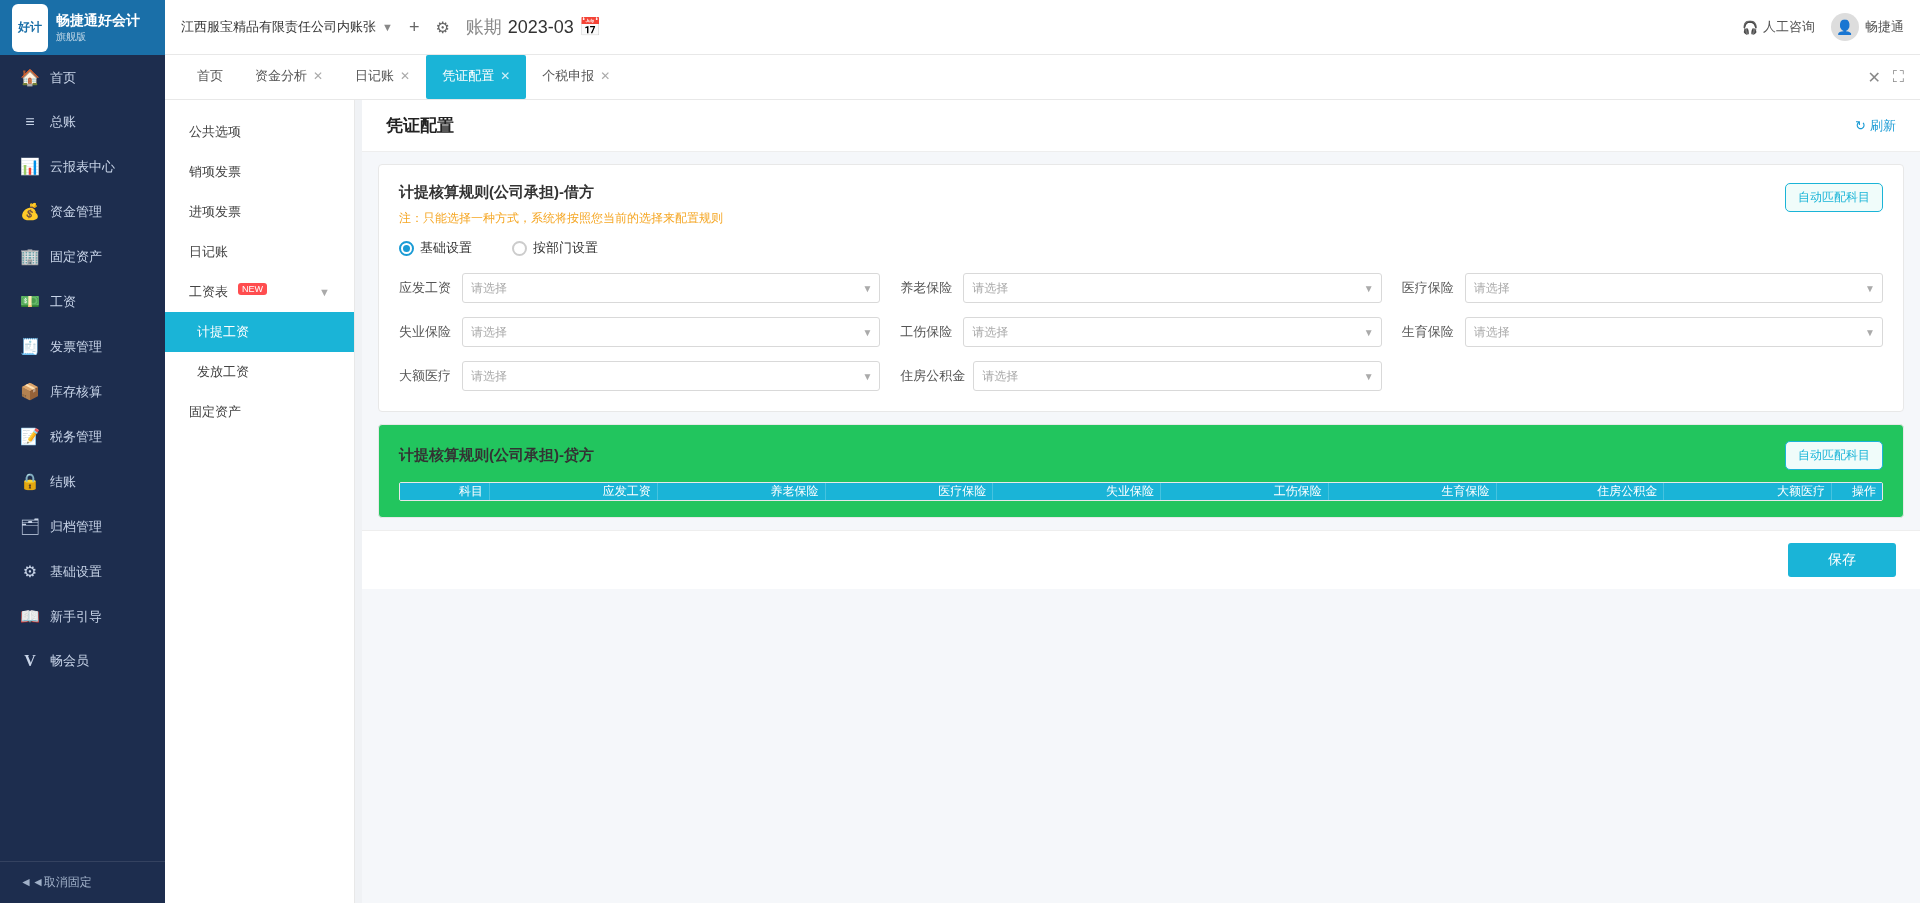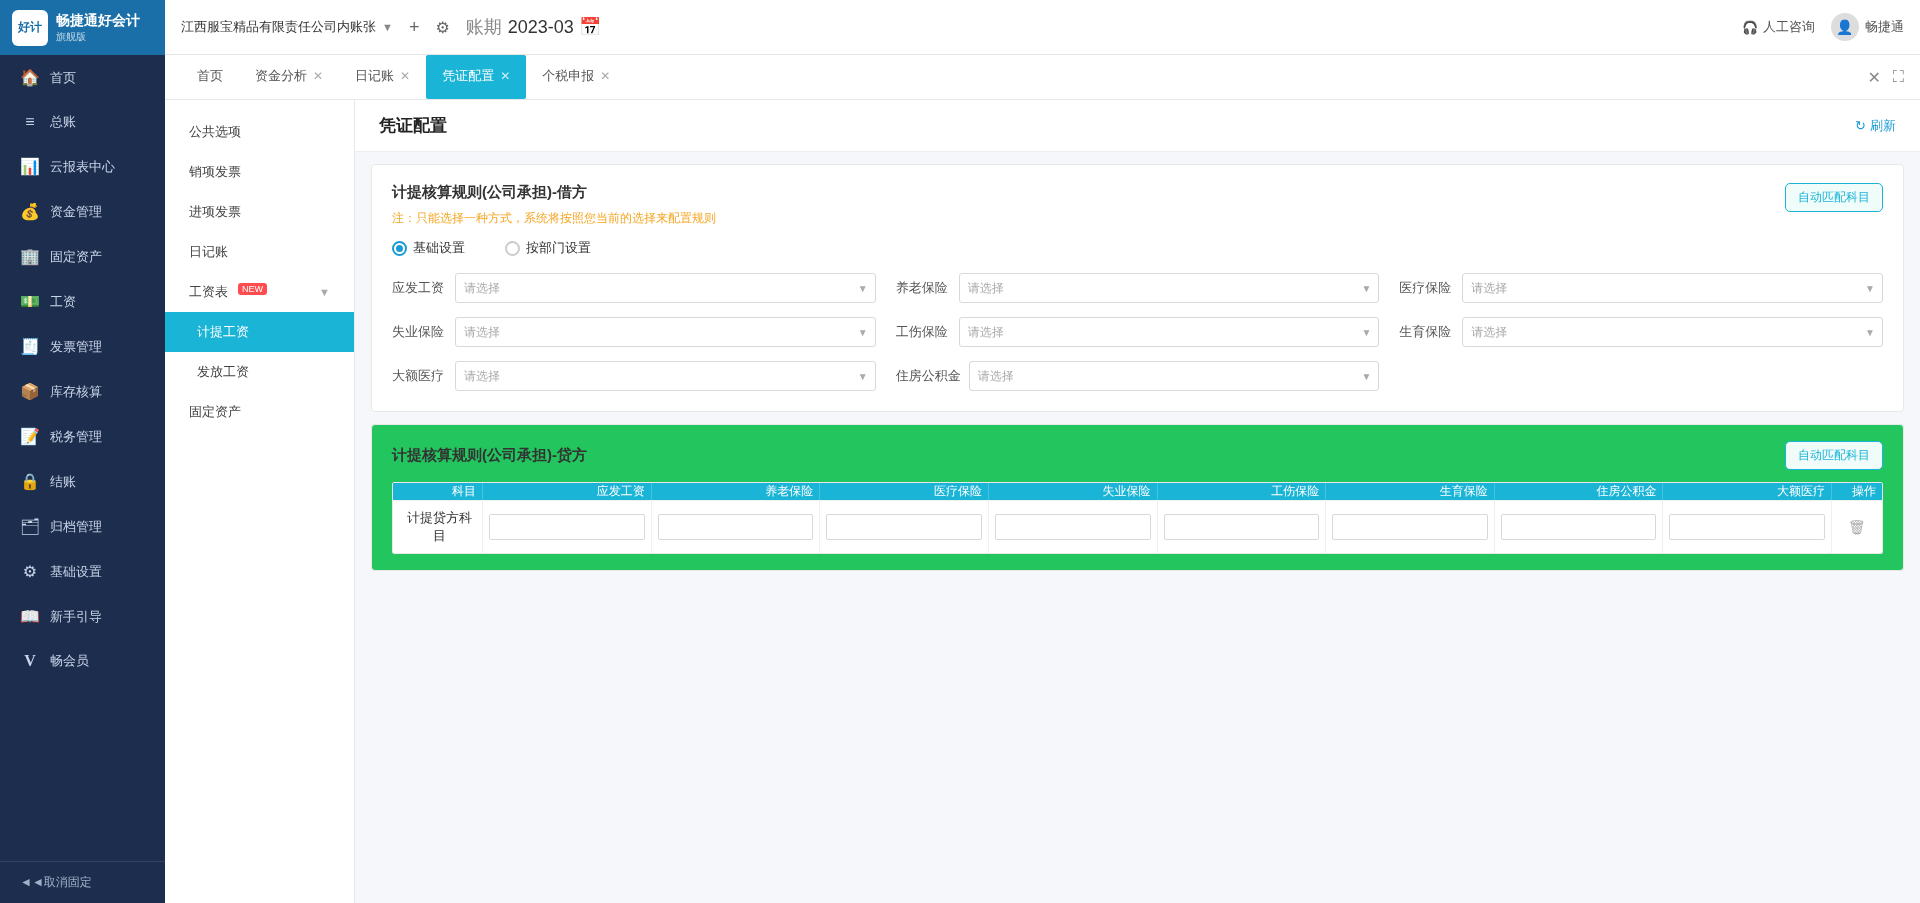--- a/index.html
+++ b/index.html
@@ -18,21 +18,21 @@
     .sidebar-logo {
       background: #1a6fa8;
       padding: 10px 12px;
       display: flex;
       align-items: center;
       gap: 8px;
       height: 55px;
     }
     .sidebar-logo-icon {
       width: 36px;
-      height: 36px;
+      height: 48px;
       background: white;
       border-radius: 6px;
       display: flex;
       align-items: center;
       justify-content: center;
       color: #1a6fa8;
       font-weight: bold;
       font-size: 12px;
     }
     .sidebar-logo-text {
@@ -137,20 +137,21 @@
     }
     .tab-close { color: rgba(255,255,255,0.8); font-size: 12px; cursor: pointer; }
     .tab-close-gray { color: #aaa; font-size: 12px; cursor: pointer; }
     .tabbar-actions { margin-left: auto; display: flex; gap: 12px; color: #888; font-size: 16px; }
 
     
     .content {
       flex: 1;
       display: flex;
       overflow: hidden;
+      gap: 7px;
     }
 
     
     .subnav {
       width: 190px;
       background: white;
       border-right: 1px solid #e8e8e8;
       padding: 12px 0;
       flex-shrink: 0;
       overflow-y: auto;
@@ -692,48 +693,21 @@
             <div class="th-cell">应发工资</div>
             <div class="th-cell">养老保险</div>
             <div class="th-cell">医疗保险</div>
             <div class="th-cell">失业保险</div>
             <div class="th-cell">工伤保险</div>
             <div class="th-cell">生育保险</div>
             <div class="th-cell">住房公积金</div>
             <div class="th-cell">大额医疗</div>
             <div class="th-cell">操作</div>
           </div>
-          <div class="table-row">
-            <div class="td-cell td-label">计提贷方科目</div>
-            <div class="td-cell">
-              <input type="text" class="td-input" value="" style="">
-            </div>
-            <div class="td-cell">
-              <input type="text" class="td-input" value="" style="">
-            </div>
-            <div class="td-cell">
-              <input type="text" class="td-input" value="" style="">
-            </div>
-            <div class="td-cell">
-              <input type="text" class="td-input" value="" style="">
-            </div>
-            <div class="td-cell">
-              <input type="text" class="td-input" value="" style="">
-            </div>
-            <div class="td-cell">
-              <input type="text" class="td-input" value="" style="">
-            </div>
-            <div class="td-cell">
-              <input type="text" class="td-input" value="" style="">
-            </div>
-            <div class="td-cell">
-              <input type="text" class="td-input" value="" style="">
-            </div>
-            <div class="td-cell">
-              <span class="td-icon">🗑</span>
-            </div>
-          </div>
         </div>
       </div>
 
+      <div class="save-bar">
+        <button class="save-btn">保存</button>
+      </div>
     </div>
   </div>
 </div>
 
 </body></html>

